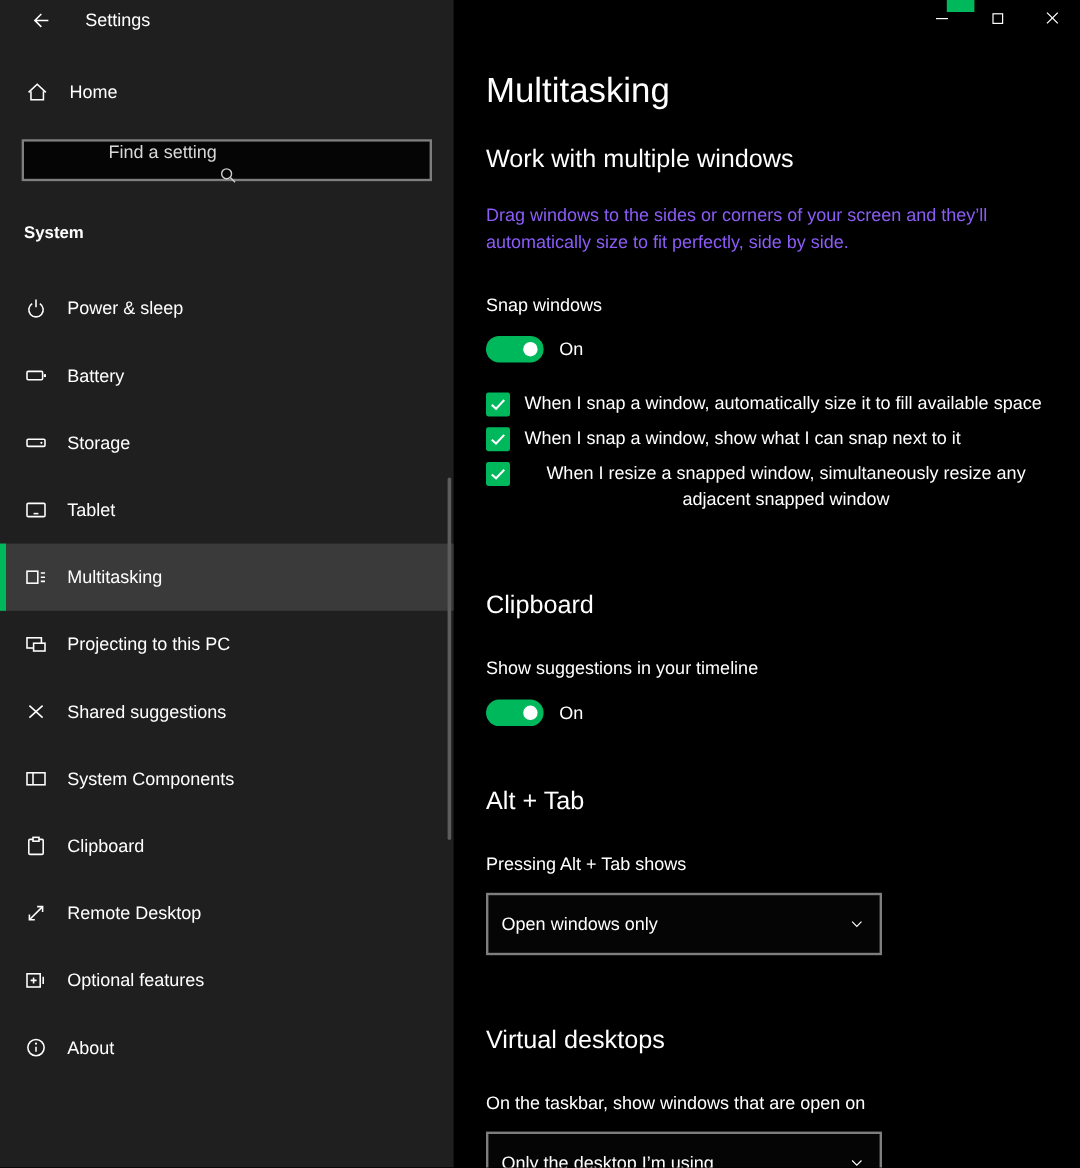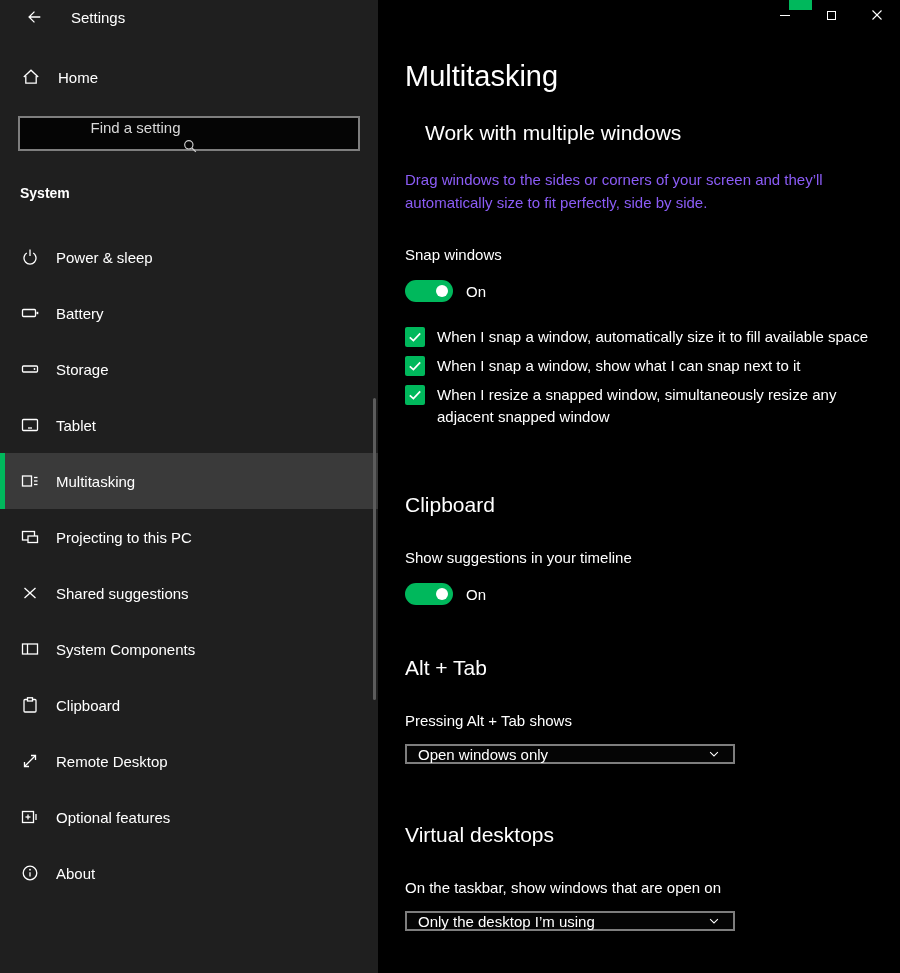--- a/index.html
+++ b/index.html
@@ -40,37 +40,37 @@
   .content { flex:1; padding:0 27px; position:relative; }
   .window-controls { position:absolute; top:0; right:0; display:flex; z-index:5; }
   .win-btn { width:46px; height:30px; display:flex; align-items:center; justify-content:center; cursor:pointer; }
   .min-glyph { width:10px; height:0; border-top:1px solid #fff; }
   .max-glyph { width:9px; height:9px; border:1px solid #fff; }
   .green-indicator { position:absolute; left:789px; top:0; width:23px; height:10px;
               background:var(--accent-green,#00b85c); }
 
   .page-title { margin:0; padding-top:58px; font-size:29px; font-weight:300; line-height:36px; }
   .section-heading { margin:0; font-size:21px; font-weight:400; line-height:25px; }
-  .work-heading { margin-top:26px;margin-left:20px; }
+  .work-heading { margin-top:26px; }
   .timeline-heading { margin-top:64px; }
   .alt-tab-heading { margin-top:50px; }
   .virtual-heading { margin-top:58px; }
   .description { margin-top:24px; font-size:15px; line-height:22.5px; color:#8b5cf6; max-width:468px; }
   .field-label { margin-top:32px; font-size:15px; line-height:18px; }
   .toggle-row { margin-top:16px; display:flex; align-items:center; gap:13px; }
   .toggle { width:48px; height:22px; border-radius:11px; background:var(--accent-green,#00b85c);
             position:relative; cursor:pointer; flex:0 0 48px; }
   .toggle .knob { position:absolute; right:5px; top:5px; width:12px; height:12px; border-radius:50%; background:#fff; }
   .toggle-state { font-size:15px; }
-  .checkbox-group { margin-top:24px; display:flex; flex-direction:column; gap:7px; max-width:468px; }
+  .checkbox-group { margin-top:24px; display:flex; flex-direction:column; gap:7px; max-width:468px;text-align:center; }
   .checkbox-row { display:flex; gap:12px; align-items:flex-start; cursor:pointer; }
   .checkbox { width:20px; height:20px; flex:0 0 20px; background:var(--accent-green,#00b85c);
               border-radius:2px; margin-top:1px; display:flex; align-items:center; justify-content:center; }
   .checkbox-label { font-size:15px; line-height:22px; }
-  .dropdown { margin-top:14px; width:330px; height:20px; border:2px solid #7e7e7e; background:#050505;
+  .dropdown { margin-top:14px; width:330px; height:52px; border:2px solid #7e7e7e; background:#050505;
               display:flex; align-items:center; justify-content:space-between; padding:0 12px 0 11px;
               font-size:15px; cursor:pointer; }
   .vd-dropdown { margin-top:14px; }
 </style>
 </head>
 <body>
 
 <div class="app">
 
   <aside class="sidebar">

